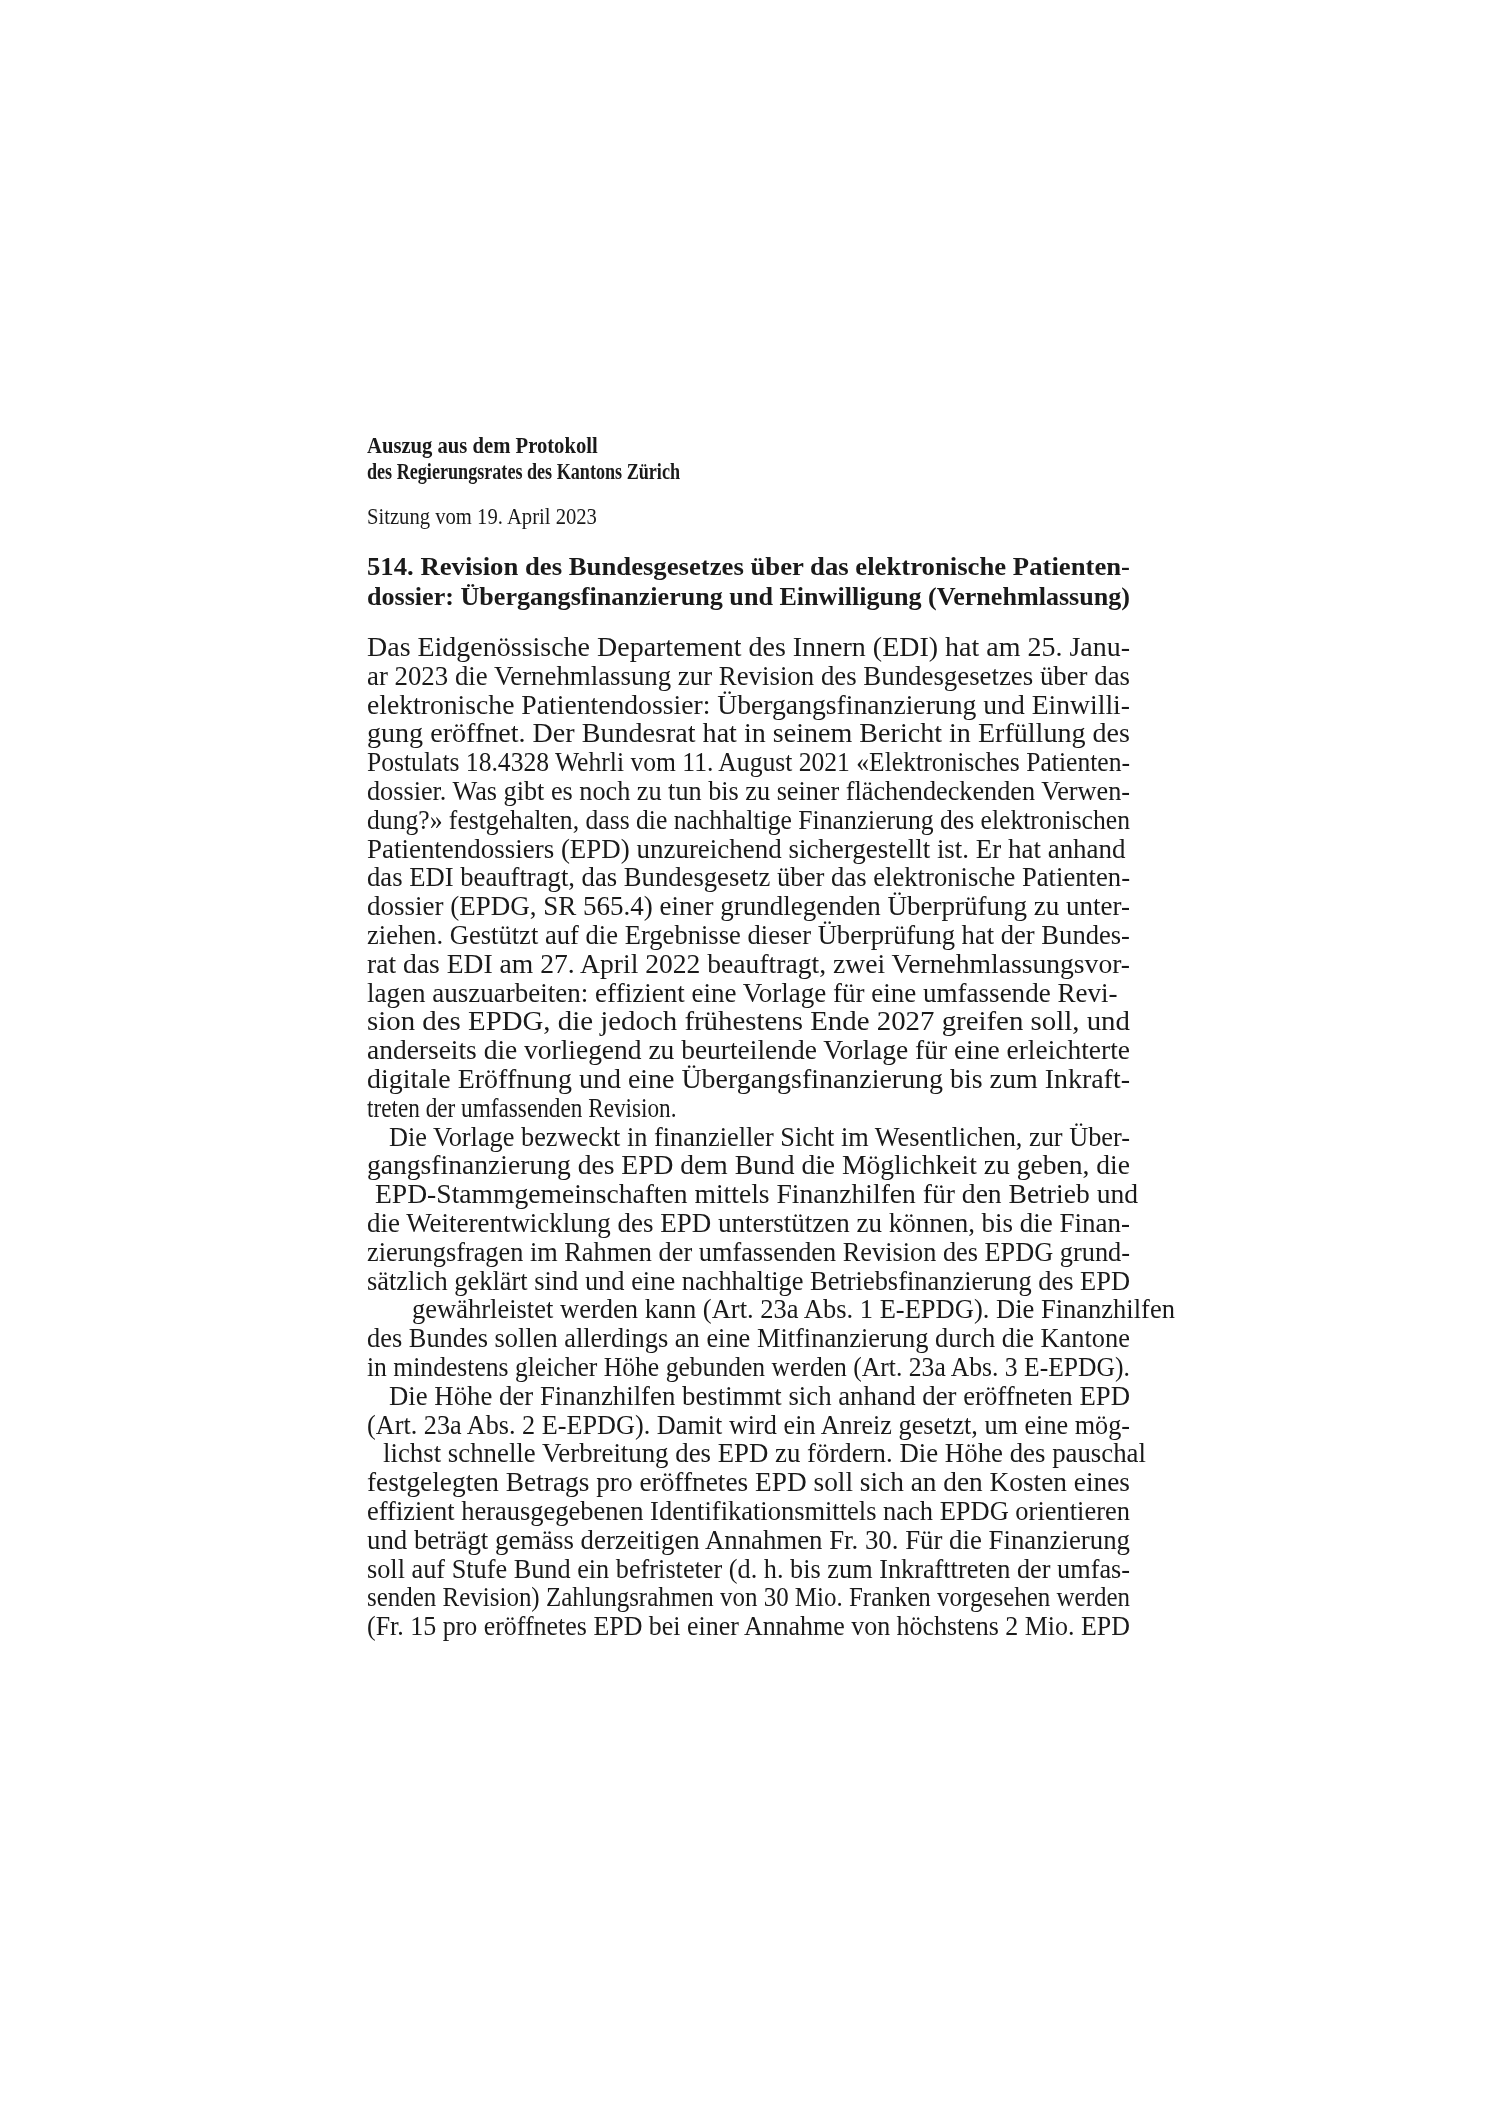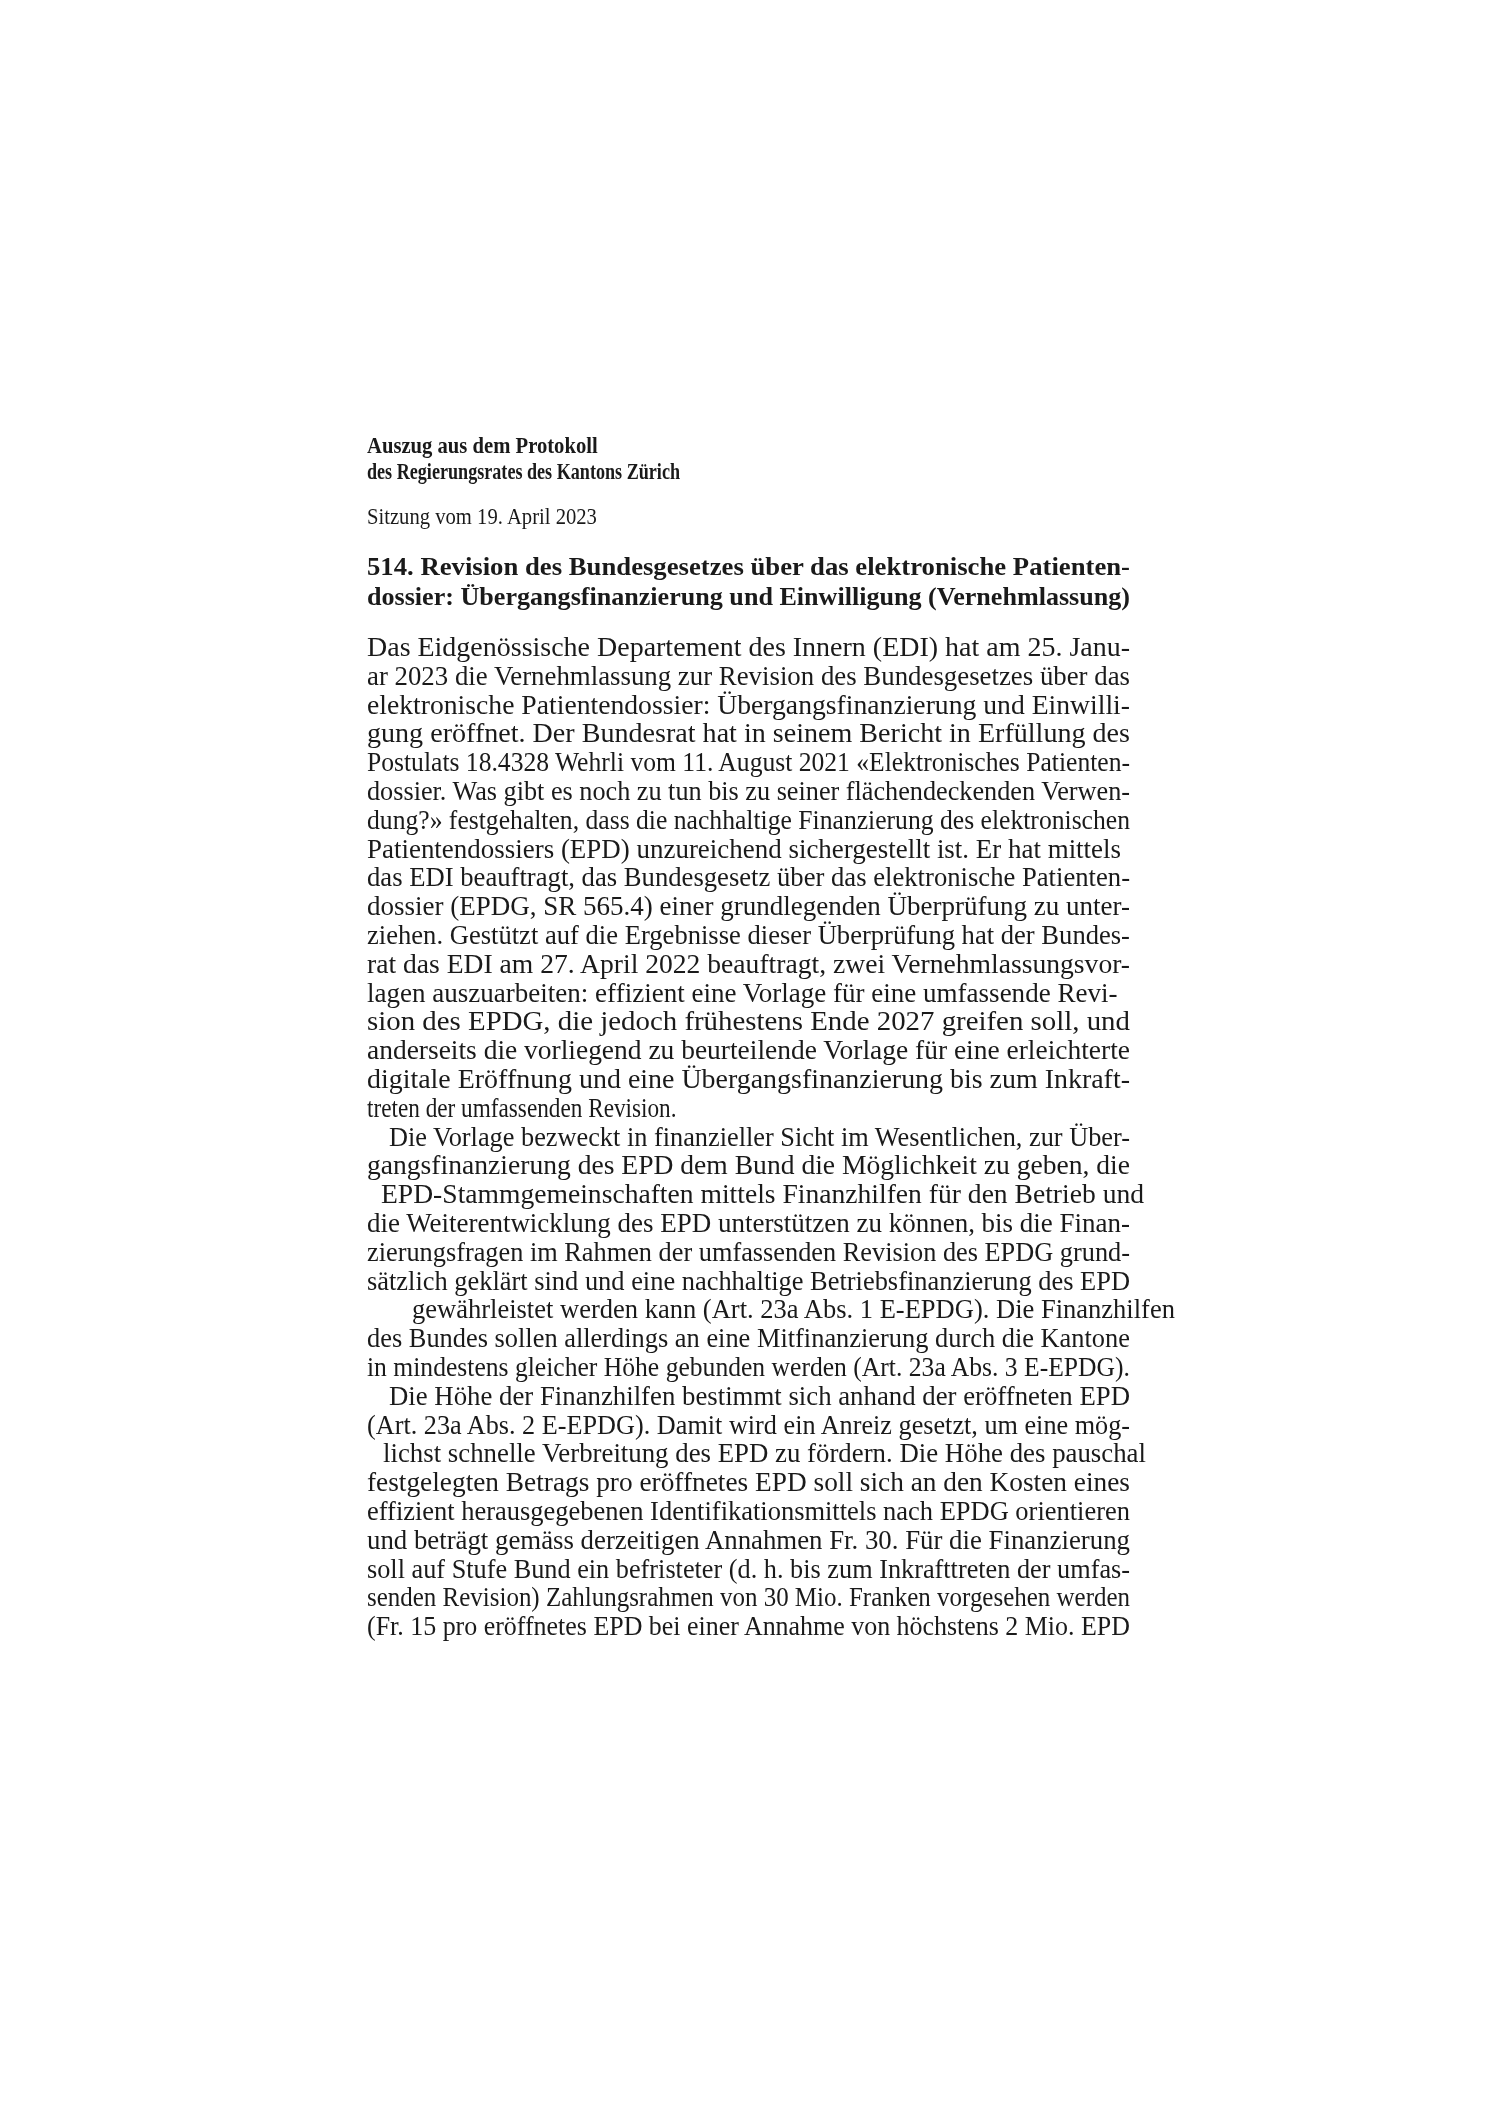--- a/index.html
+++ b/index.html
@@ -36,33 +36,33 @@
   </div>
 
   <div id="body-text">
       <div class="bline body" style="top: 634px; left: 0px;"><span style="transform: scaleX(1.0363);">Das Eidgenössische Departement des Innern (EDI) hat am 25. Janu-</span></div>
       <div class="bline body" style="top: 662.8px; left: 0px;"><span style="transform: scaleX(0.9934);">ar 2023 die Vernehmlassung zur Revision des Bundesgesetzes über das</span></div>
       <div class="bline body" style="top: 691.6px; left: 0px;"><span style="transform: scaleX(1.0244);">elektronische Patientendossier: Übergangsfinanzierung und Einwilli-</span></div>
       <div class="bline body" style="top: 720.4px; left: 0px;"><span style="transform: scaleX(1.0401);">gung eröffnet. Der Bundesrat hat in seinem Bericht in Erfüllung des</span></div>
       <div class="bline body" style="top: 749.2px; left: 0px;"><span style="transform: scaleX(0.9481);">Postulats 18.4328 Wehrli vom 11. August 2021 «Elektronisches Patienten-</span></div>
       <div class="bline body" style="top: 778px; left: 0px;"><span style="transform: scaleX(0.9712);">dossier. Was gibt es noch zu tun bis zu seiner flächendeckenden Verwen-</span></div>
       <div class="bline body" style="top: 806.8px; left: 0px;"><span style="transform: scaleX(0.9493);">dung?» festgehalten, dass die nachhaltige Finanzierung des elektronischen</span></div>
-      <div class="bline body" style="top: 835.6px; left: 0px;"><span style="transform: scaleX(0.9983);">Patientendossiers (EPD) unzureichend sichergestellt ist. Er hat mittels</span></div>
+      <div class="bline body" style="top: 835.6px; left: 0px;"><span style="transform: scaleX(0.9983);">Patientendossiers (EPD) unzureichend sichergestellt ist. Er hat anhand</span></div>
       <div class="bline body" style="top: 864.4px; left: 0px;"><span style="transform: scaleX(0.9871);">das EDI beauftragt, das Bundesgesetz über das elektronische Patienten-</span></div>
       <div class="bline body" style="top: 893.2px; left: 0px;"><span style="transform: scaleX(1.0003);">dossier (EPDG, SR 565.4) einer grundlegenden Überprüfung zu unter-</span></div>
       <div class="bline body" style="top: 922px; left: 0px;"><span style="transform: scaleX(0.9848);">ziehen. Gestützt auf die Ergebnisse dieser Überprüfung hat der Bundes-</span></div>
       <div class="bline body" style="top: 950.8px; left: 0px;"><span style="transform: scaleX(1.0221);">rat das EDI am 27. April 2022 beauftragt, zwei Vernehmlassungsvor-</span></div>
       <div class="bline body" style="top: 979.6px; left: 0px;"><span style="transform: scaleX(1.001);">lagen auszuarbeiten: effizient eine Vorlage für eine umfassende Revi-</span></div>
       <div class="bline body" style="top: 1008.4px; left: 0px;"><span style="transform: scaleX(1.0688);">sion des EPDG, die jedoch frühestens Ende 2027 greifen soll, und</span></div>
       <div class="bline body" style="top: 1037.2px; left: 0px;"><span style="transform: scaleX(1.0171);">anderseits die vorliegend zu beurteilende Vorlage für eine erleichterte</span></div>
       <div class="bline body" style="top: 1066px; left: 0px;"><span style="transform: scaleX(1.0345);">digitale Eröffnung und eine Übergangsfinanzierung bis zum Inkraft-</span></div>
       <div class="bline body" style="top: 1094.8px; left: 0px;"><span style="transform: scaleX(0.86);">treten der umfassenden Revision.</span></div>
       <div class="bline body" style="top: 1123.6px; left: 22px;"><span style="transform: scaleX(0.9743);">Die Vorlage bezweckt in finanzieller Sicht im Wesentlichen, zur Über-</span></div>
       <div class="bline body" style="top: 1152.4px; left: 0px;"><span style="transform: scaleX(1.0217);">gangsfinanzierung des EPD dem Bund die Möglichkeit zu geben, die</span></div>
-      <div class="bline body" style="top: 1181.2px; left: 14px;"><span style="transform: scaleX(1.0217);">EPD-Stammgemeinschaften mittels Finanzhilfen für den Betrieb und</span></div>
+      <div class="bline body" style="top: 1181.2px; left: 8px;"><span style="transform: scaleX(1.0217);">EPD-Stammgemeinschaften mittels Finanzhilfen für den Betrieb und</span></div>
       <div class="bline body" style="top: 1210px; left: 0px;"><span style="transform: scaleX(0.9991);">die Weiterentwicklung des EPD unterstützen zu können, bis die Finan-</span></div>
       <div class="bline body" style="top: 1238.8px; left: 0px;"><span style="transform: scaleX(0.9747);">zierungsfragen im Rahmen der umfassenden Revision des EPDG grund-</span></div>
       <div class="bline body" style="top: 1267.6px; left: 0px;"><span style="transform: scaleX(0.9785);">sätzlich geklärt sind und eine nachhaltige Betriebsfinanzierung des EPD</span></div>
       <div class="bline body" style="top: 1296.4px; left: 0px; margin-left: 45px;"><span style="transform: scaleX(0.9822);">gewährleistet werden kann (Art. 23a Abs. 1 E-EPDG). Die Finanzhilfen</span></div>
       <div class="bline body" style="top: 1325.2px; left: 0px;"><span style="transform: scaleX(0.9775);">des Bundes sollen allerdings an eine Mitfinanzierung durch die Kantone</span></div>
       <div class="bline body" style="top: 1354px; left: 0px;"><span style="transform: scaleX(0.9483);">in mindestens gleicher Höhe gebunden werden (Art. 23a Abs. 3 E-EPDG).</span></div>
       <div class="bline body" style="top: 1382.8px; left: 22px;"><span style="transform: scaleX(0.9919);">Die Höhe der Finanzhilfen bestimmt sich anhand der eröffneten EPD</span></div>
       <div class="bline body" style="top: 1411.6px; left: 0px;"><span style="transform: scaleX(0.971);">(Art. 23a Abs. 2 E-EPDG). Damit wird ein Anreiz gesetzt, um eine mög-</span></div>
       <div class="bline body" style="top: 1440.4px; left: 16px;"><span style="transform: scaleX(0.9934);">lichst schnelle Verbreitung des EPD zu fördern. Die Höhe des pauschal</span></div>
       <div class="bline body" style="top: 1469.2px; left: 0px;"><span style="transform: scaleX(1.0122);">festgelegten Betrags pro eröffnetes EPD soll sich an den Kosten eines</span></div>

